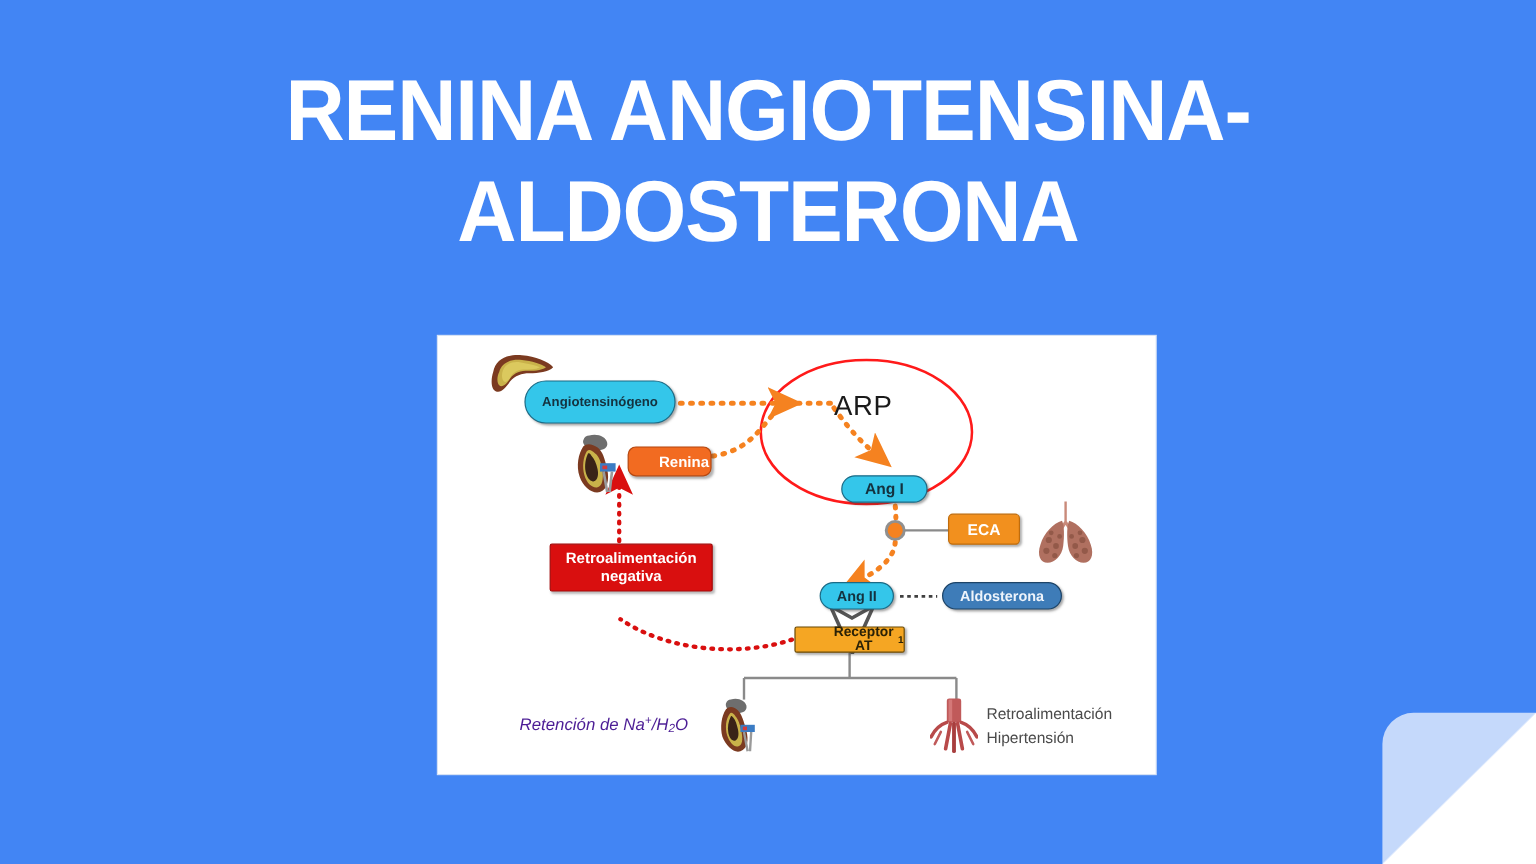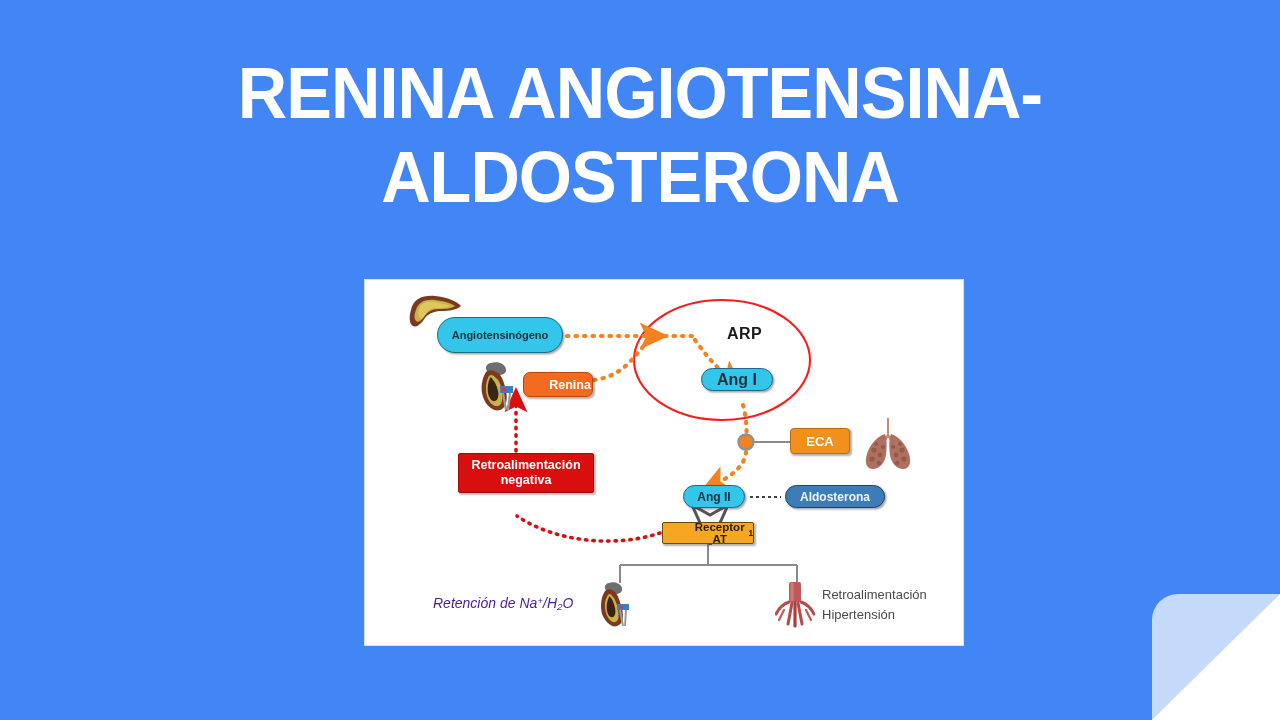--- a/index.html
+++ b/index.html
@@ -125,45 +125,44 @@
     border: 1px solid #a50b0b;
     color: #ffffff;
     border-radius: 2px;
     line-height: 1.2;
     box-shadow: 1.5px 1.5px 2px rgba(60,60,60,0.35);
     margin-left: 10px;
   }
 
   #node-angiotensinogeno { left: 72px; top: 37px;  width: 126px; height: 36px; font-size: 11px; }
   #node-renina           { left: 158px; top: 92px;  width: 70px;  height: 25px; font-size: 12.5px; }
-  #node-angi             { left: 336px; top: 88px; width: 72px;  height: 23px; font-size: 16px; }
+  #node-angi             { left: 336px; top: 116px; width: 72px;  height: 23px; font-size: 13px; }
   #node-eca              { left: 425px; top: 148px; width: 60px;  height: 26px; font-size: 13px; text-align: right; }
   #node-angii            { left: 318px; top: 205px; width: 62px;  height: 23px; font-size: 12px; }
   #node-aldosterona      { left: 420px; top: 205px; width: 100px; height: 23px; font-size: 12px; }
   #node-receptor         { left: 297px; top: 242px; width: 92px;  height: 22px; font-size: 11.5px; padding-left: 28px; }
   #node-retro            { left: 83px;  top: 173px; width: 136px; height: 40px;
                            font-size: 12.5px; flex-direction: column; }
 
   .node sub { font-size: 0.72em; vertical-align: -0.22em; }
 
   
   .dlabel {
     position: absolute;
     font-family: "Liberation Sans", sans-serif;
     color: #3a3a3a;
     z-index: 5;
     white-space: nowrap;
   }
   #label-arp {
     left: 330px; top: 45px;
-    font-size: 16px;
-    font-weight: bold;
+    font-size: 23px;
+    font-weight: normal;
     color: #1a1a1a;
     letter-spacing: 0.5px;
-    margin-left: 32px;
   }
   #label-retencion {
     left: 68px; top: 315px;
     font-size: 14px;
     color: #4c1d95;
     font-style: italic;
   }
   #label-retencion sup { font-size: 0.7em; vertical-align: 0.45em; }
   #label-retencion sub { font-size: 0.7em; vertical-align: -0.2em; }
   #label-vaso {

